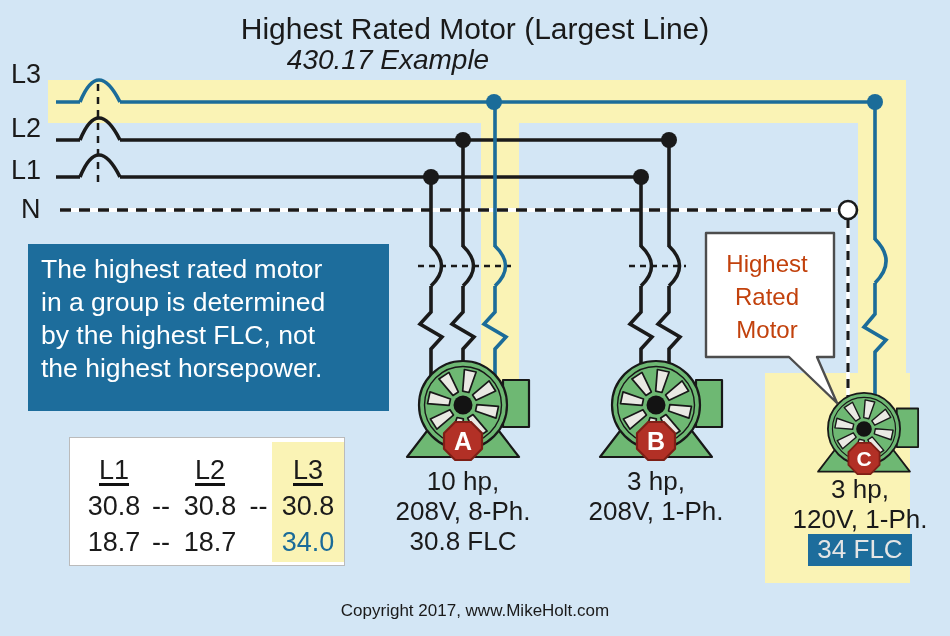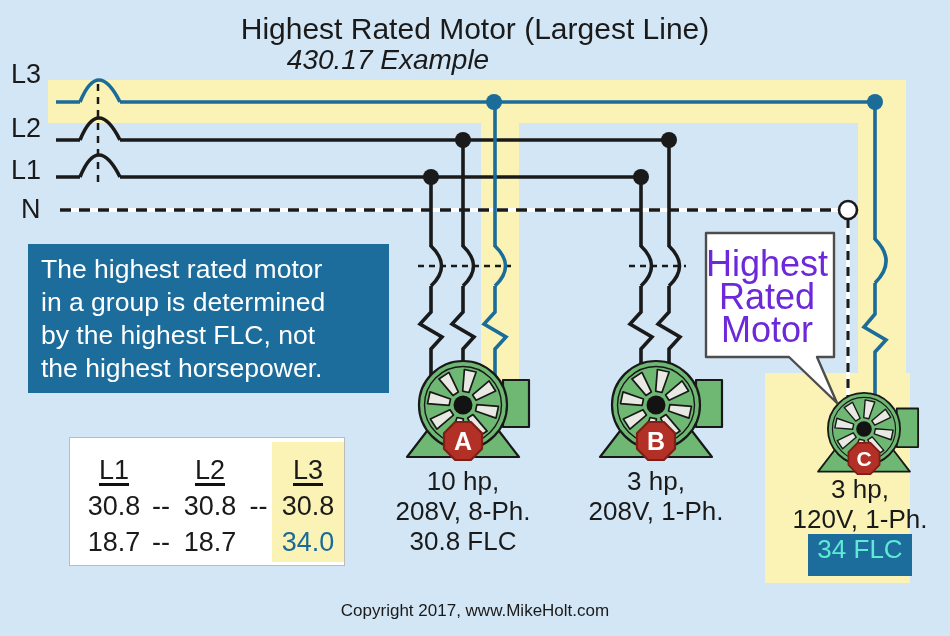--- a/index.html
+++ b/index.html
@@ -16,40 +16,40 @@
   .tie{stroke:#1a1a1a;stroke-width:2.3;fill:none;stroke-dasharray:6 5;}
   .nwhite{stroke:#ffffff;stroke-width:4;fill:none;}
   .ndash{stroke:#1a1a1a;stroke-width:3.3;fill:none;stroke-dasharray:11 8;}
   .ndash2{stroke:#1a1a1a;stroke-width:3.1;fill:none;stroke-dasharray:9 7;}
 
   #page-title{left:0;top:12px;width:950px;font-size:30px;}
   #page-subtitle{left:0;top:44px;width:776px;font-size:28px;font-style:italic;}
   .bus-label{font-size:27px;line-height:28px;}
 
   #info-box{
-    left:28px;top:244px;width:361px;height:149px;background:#1d6d9c;color:#ffffff;
+    left:28px;top:244px;width:361px;height:167px;background:#1d6d9c;color:#ffffff;
     font-size:26.5px;line-height:33px;box-sizing:border-box;padding:9px 10px 0 13px;
   }
-  #callout-text{left:706px;top:247px;width:122px;font-size:36px;line-height:33px;color:#6d28d9;}
+  #callout-text{left:706px;top:247px;width:122px;font-size:24px;line-height:33px;color:#c2410c;}
 
   #flc-table{
     left:69px;top:437px;width:276px;height:129px;background:#ffffff;border:1px solid #bbbbbb;
     box-sizing:border-box;display:grid;padding-top:4px;
     grid-template-columns:11px 66px 28px 70px 27px 72px;
     grid-template-rows:48px 33px 39px;
     font-size:27px;
   }
   #flc-table .cell{display:flex;align-items:center;justify-content:center;}
   #flc-table .hcell{align-items:flex-end;padding-bottom:4px;}
   #flc-table .hspan{border-bottom:3px solid #111;line-height:26px;}
   #flc-table .ycol{background:#faf3b5;}
   #flc-table .teal{color:#1a6b99;}
 
   .spec{width:220px;font-size:26px;line-height:30px;text-align:center;white-space:nowrap;}
-  .flc-badge{display:inline-block;background:#1d6d9c;color:#5eead4;padding:0 9px 12px 9px;}
+  .flc-badge{display:inline-block;background:#1d6d9c;color:#e5e5e5;padding:0 9px 2px 9px;}
   #copyright{left:0;top:601px;width:950px;font-size:17px;}
 </style>
 </head>
 <body>
 
 <div id="canvas">
 
   <svg id="diagram-svg" width="950" height="636" viewBox="0 0 950 636">
     <defs>
       <g id="motor-shape">

